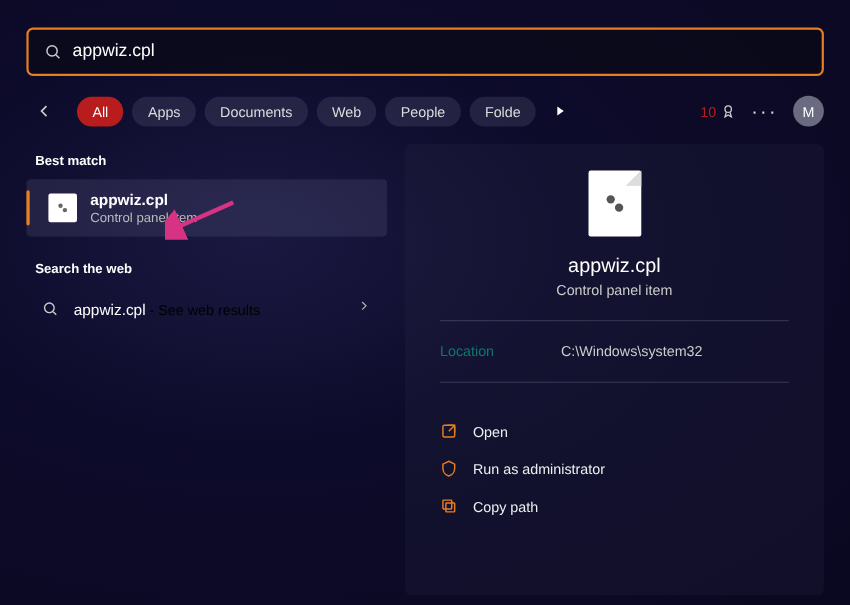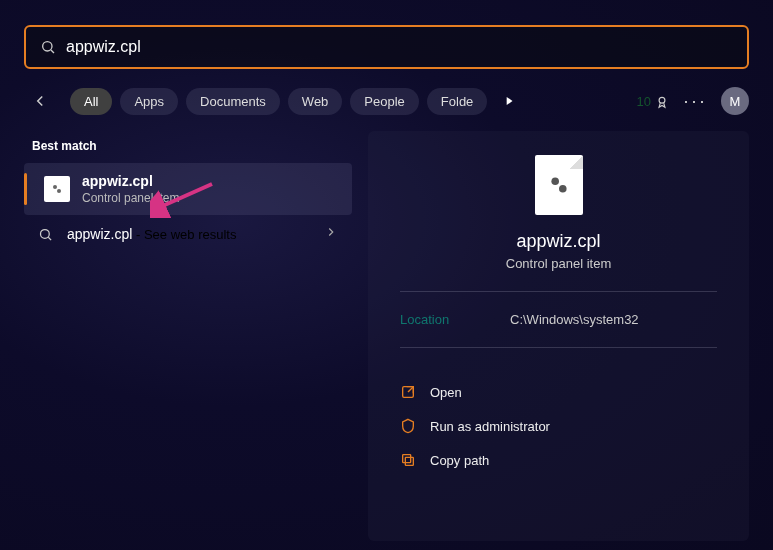--- a/index.html
+++ b/index.html
@@ -46,28 +46,28 @@
   }
   .pill {
     padding: 6px 14px;
     border-radius: 16px;
     background: rgba(100,100,130,0.25);
     font-size: 13px;
     color: #ddd;
     cursor: pointer;
     white-space: nowrap;
   }
-  .pill.active { background: #404040; color: #fff; }
+  .pill.active { background: #b91c1c; color: #fff; }
   .tabs-right {
     margin-left: auto;
     display: flex;
     align-items: center;
     gap: 14px;
   }
-  .badge-count { font-size: 13px; color: #14532d; display:flex; align-items:flex-end; gap:4px;}
+  .badge-count { font-size: 13px; color: #b91c1c; display:flex; align-items:flex-start; gap:4px;}
   .more-btn { color:#ddd; font-size:18px; cursor:pointer; letter-spacing:2px;}
   .avatar {
     width: 28px; height: 28px; border-radius: 50%;
     background: #6a6a80; display:flex; align-items:center; justify-content:center;
     font-size: 13px; color:#fff;
   }
   .scroll-btn {
     width:28px;height:28px;display:flex;align-items:center;justify-content:center;cursor:pointer;
   }
   .content {
@@ -193,20 +193,21 @@
         <svg width="16" height="16" viewBox="0 0 24 24" fill="#666">
             <circle cx="9" cy="9" r="3"></circle>
             <circle cx="15" cy="15" r="3"></circle>
           </svg>
       </div>
       <div class="result-text">
         <div class="result-title">appwiz.cpl</div>
         <div class="result-sub">Control panel item</div>
       </div>
     </div>
+    <div class="section-title" style="margin-top:22px;">Search the web</div>
     <div class="web-item">
       <svg width="15" height="15" viewBox="0 0 24 24" fill="none" stroke="#ccc" stroke-width="2">
           <circle cx="11" cy="11" r="7"></circle>
           <line x1="21" y1="21" x2="16.5" y2="16.5"></line>
         </svg>
       <span class="web-text"><span>appwiz.cpl</span><span class="web-sub"> - See web results</span></span>
       <span class="chev">
         <svg width="14" height="14" viewBox="0 0 24 24" fill="none" stroke="#aaa" stroke-width="2">
             <polyline points="9 18 15 12 9 6"></polyline>
           </svg>

